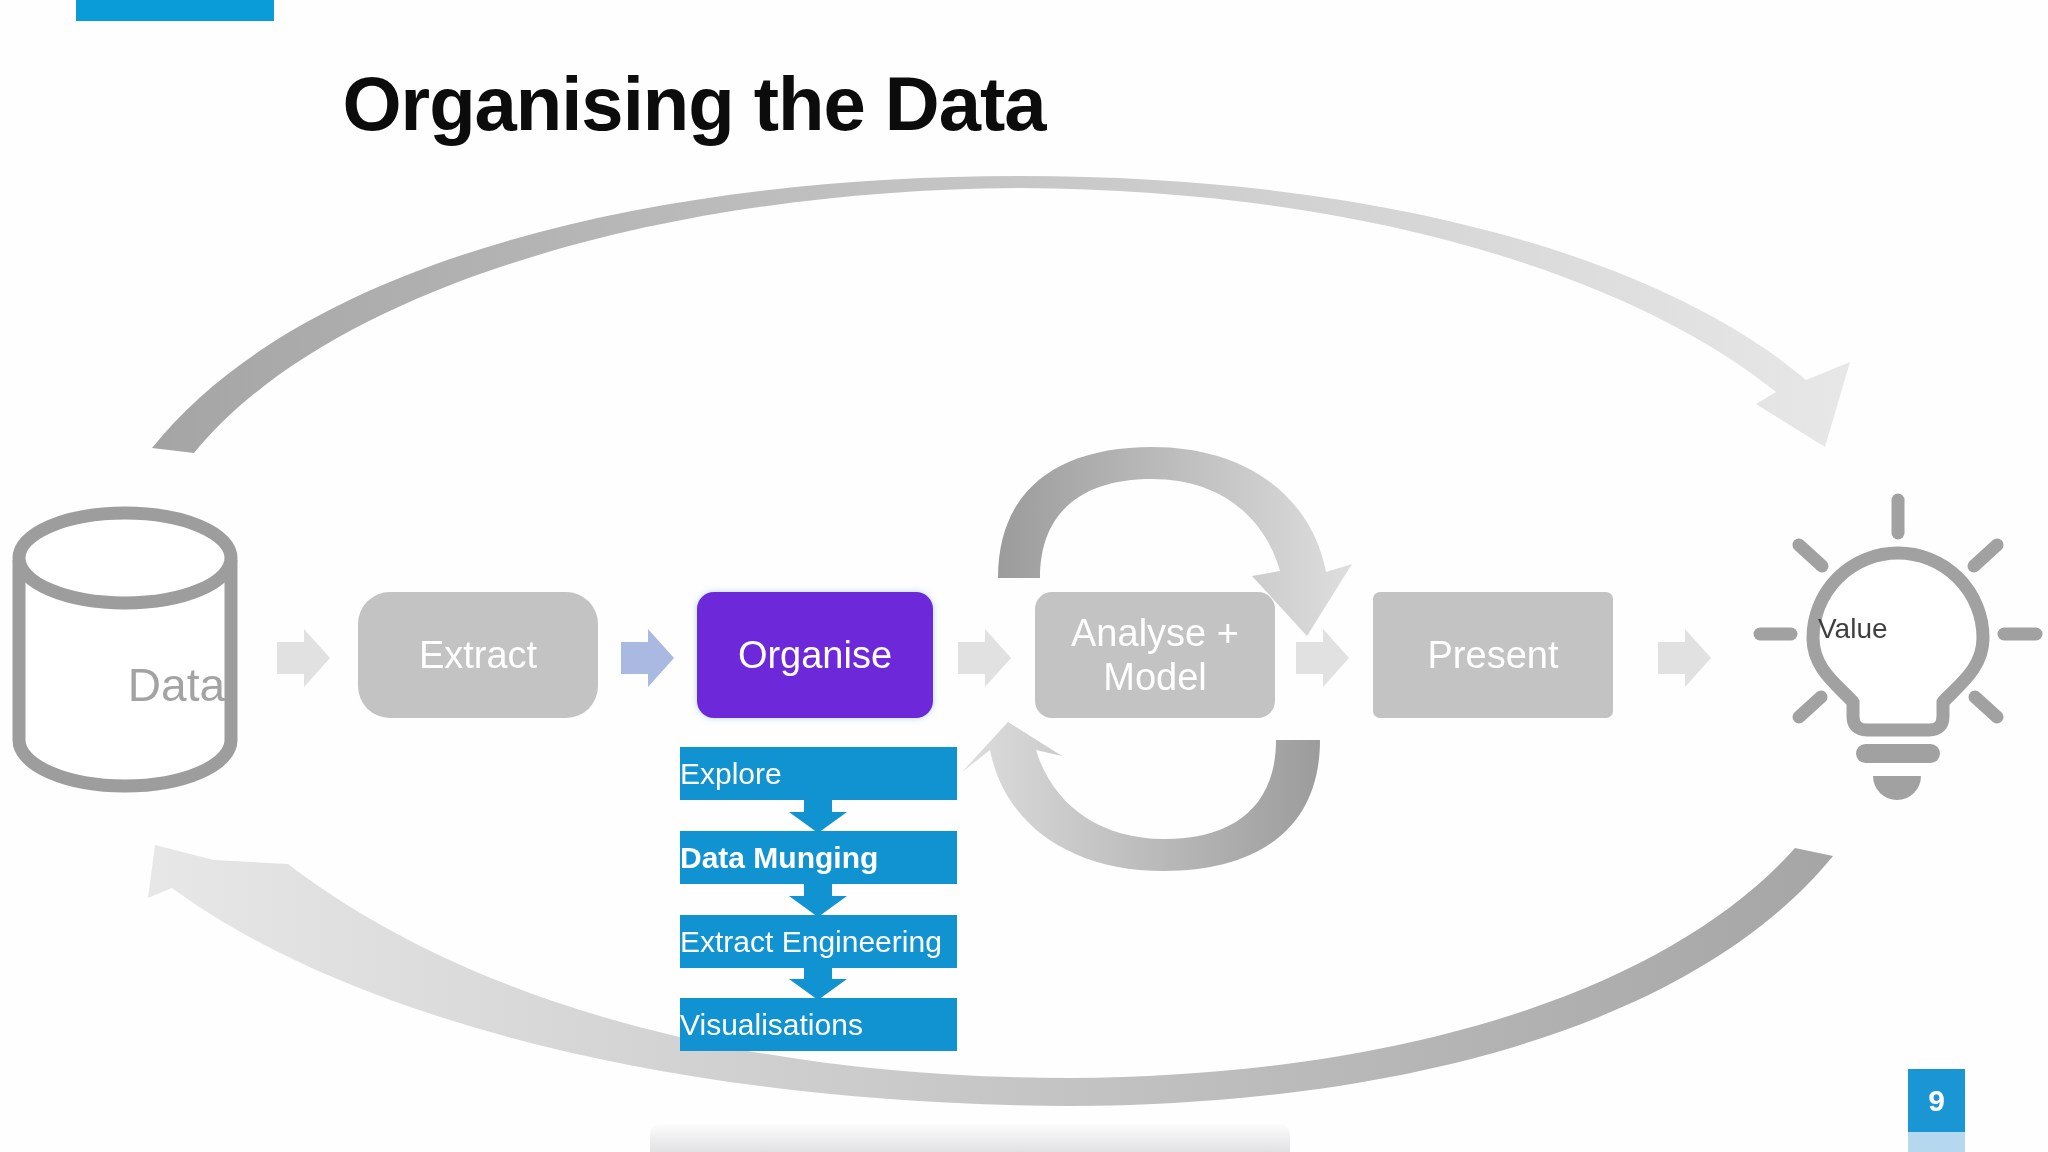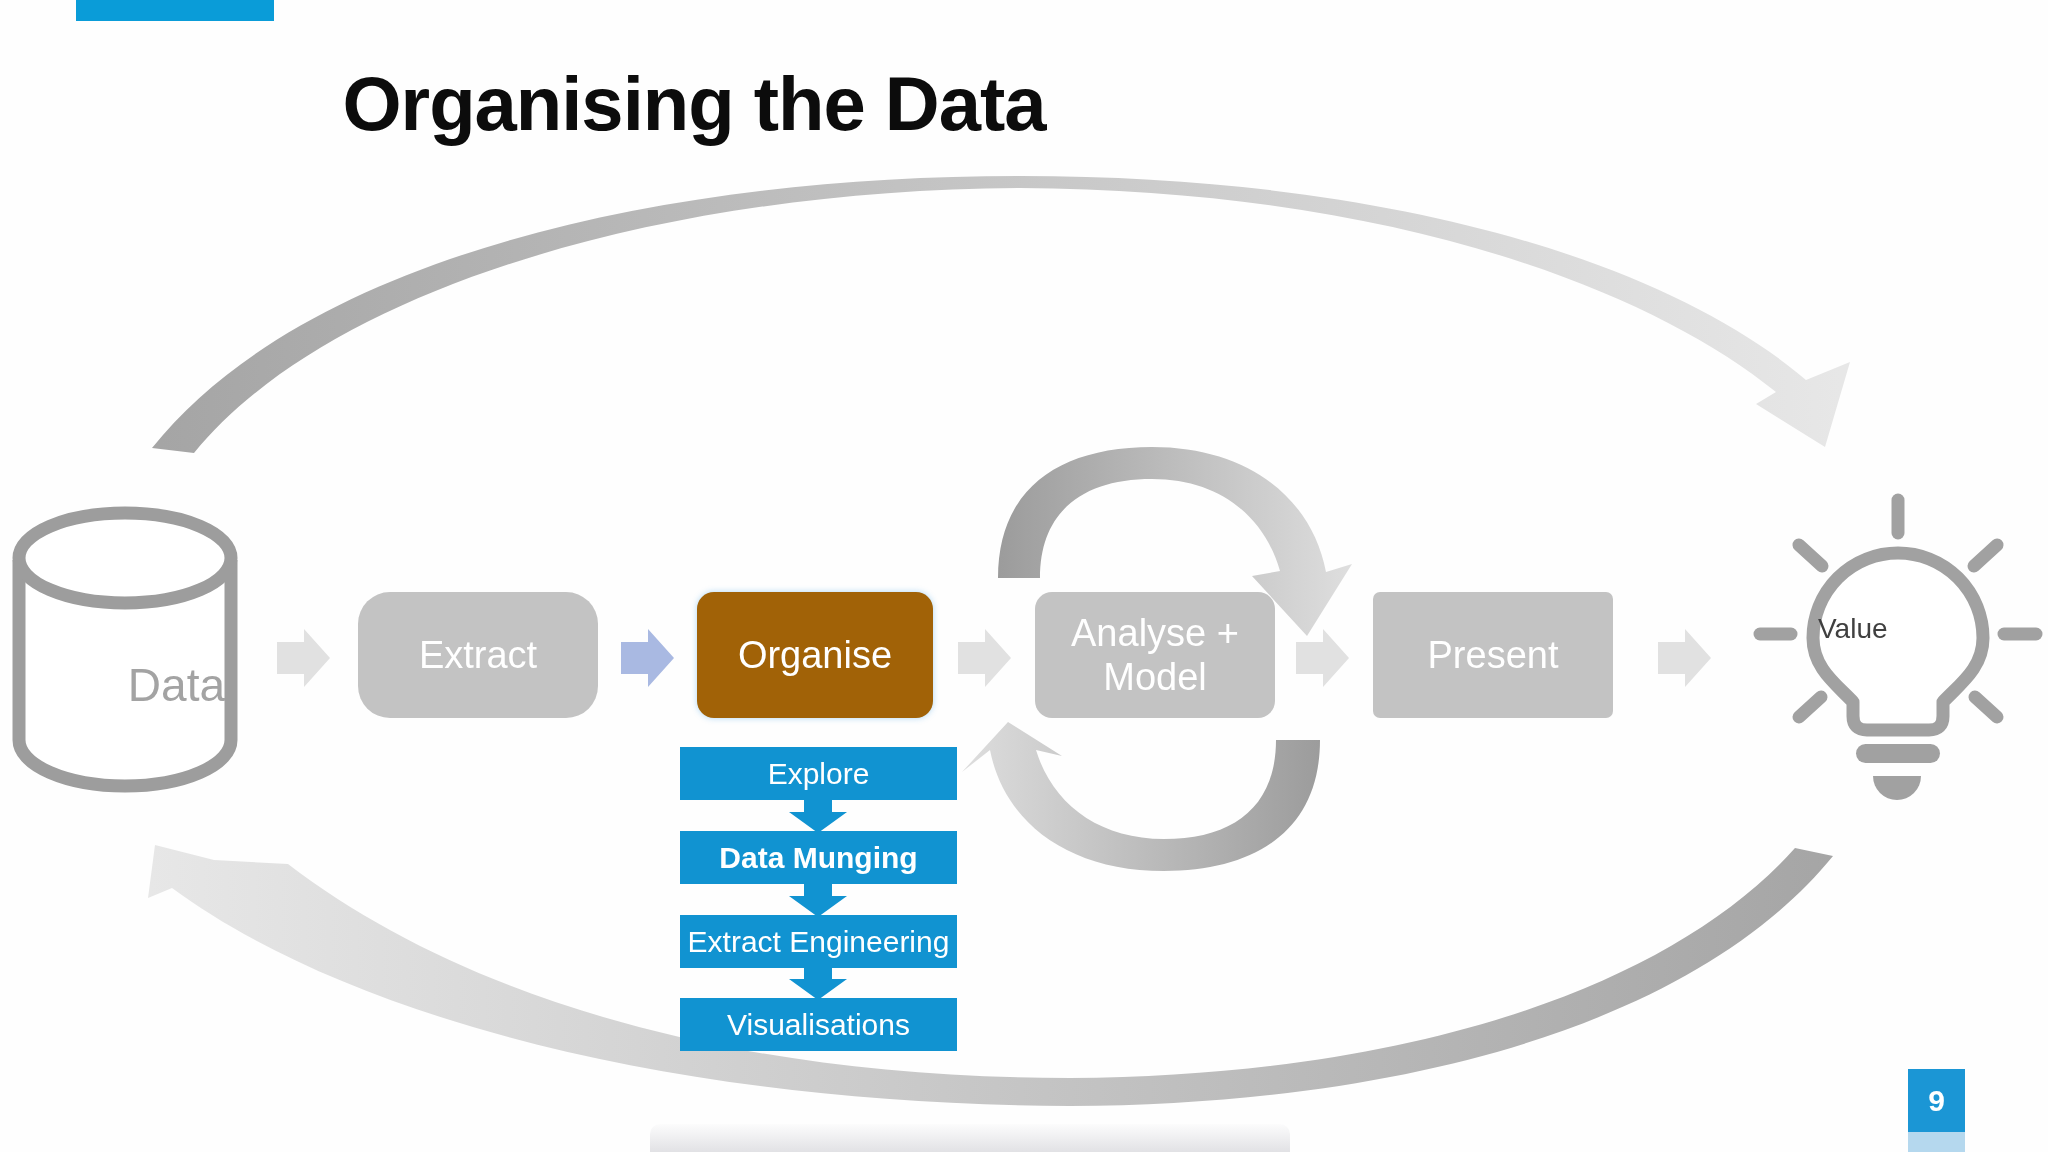--- a/index.html
+++ b/index.html
@@ -15,26 +15,26 @@
     font-size:76px;font-weight:700;color:#0c0c0c;letter-spacing:-1px;text-align:center;
   }
   #diagram-svg{left:0;top:0;width:2048px;height:1152px;}
   .stage-box{
     top:592px;height:126px;width:240px;border-radius:17px;
     display:flex;align-items:center;justify-content:center;flex-direction:column;
     color:#ffffff;font-size:38px;line-height:44px;text-align:center;
   }
   .gray-box{background:#c3c3c3;}
   #stage-extract{left:358px;border-radius:32px;}
-  #stage-organise{left:697px;width:236px;background:#a16207;box-shadow:0 0 6px rgba(30,140,220,.35);}
+  #stage-organise{left:697px;width:236px;background:#6d28d9;box-shadow:0 0 6px rgba(30,140,220,.35);}
   #stage-analyse{left:1035px;}
   #stage-present{left:1373px;border-radius:7px;}
   .substep-bar{
     left:680px;width:277px;height:53px;background:#1193d1;
-    display:flex;align-items:center;justify-content:center;
+    display:flex;align-items:center;justify-content:flex-start;
     color:#fff;font-size:30px;
   }
   #substep-0{top:747px;}
   #substep-1{top:831px;font-weight:bold;}
   #substep-2{top:915px;}
   #substep-3{top:998px;}
   #data-label{
     left:25px;top:658px;width:200px;text-align:right;
     color:#a3a3a3;font-size:46px;
   }

